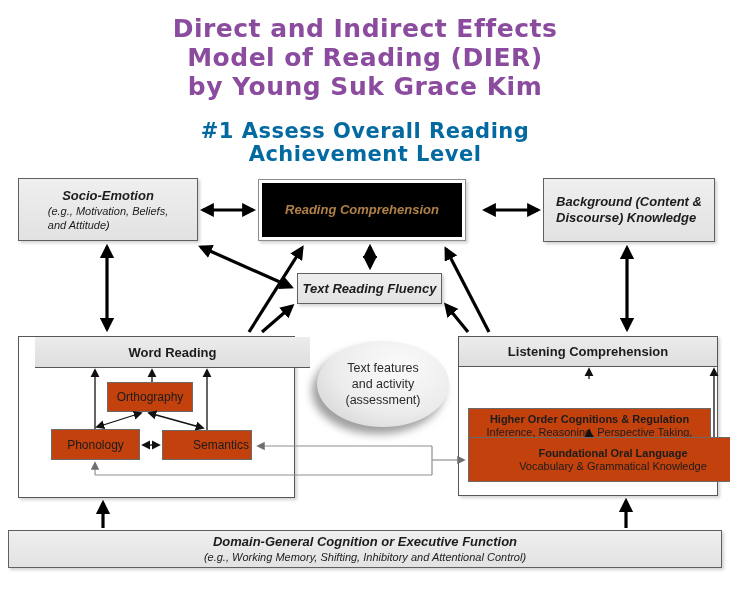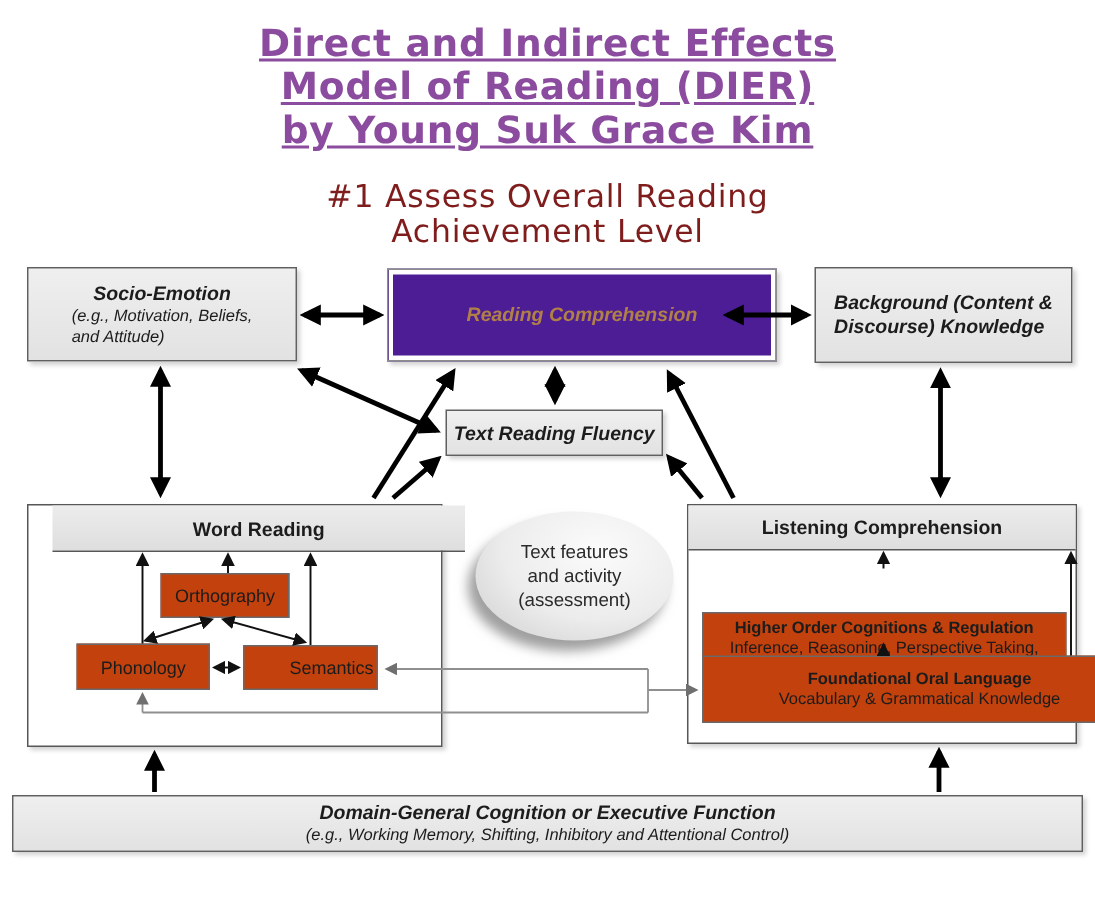--- a/index.html
+++ b/index.html
@@ -5,39 +5,39 @@
   html,body{margin:0;padding:0;background:#ffffff;}
   #canvas{
     position:relative;width:730px;height:612px;background:#ffffff;overflow:hidden;
     font-family:"Liberation Sans",sans-serif;color:#1c1c1c;
   }
   .pre{white-space:pre-line;}
   
   #title{
     position:absolute;left:0;top:14px;width:730px;text-align:center;
     font-family:"DejaVu Sans",sans-serif;font-weight:bold;
-    font-size:25px;line-height:29px;color:#8b4b9e;letter-spacing:.5px;text-decoration:underline;
+    font-size:25px;line-height:29px;color:#8b4b9e;letter-spacing:.5px;
   }
   #annotation{
     position:absolute;left:0;top:120px;width:730px;text-align:center;
-    font-family:"DejaVu Sans",sans-serif;font-weight:normal;
-    font-size:21px;line-height:23px;color:#7f1d1d;letter-spacing:.5px;
+    font-family:"DejaVu Sans",sans-serif;font-weight:bold;
+    font-size:21px;line-height:23px;color:#0369a1;letter-spacing:.5px;
   }
   
   .box{
     position:absolute;box-sizing:border-box;border:1.5px solid #606060;
     background:linear-gradient(#efefef,#e2e2e2);
     display:flex;flex-direction:column;align-items:center;justify-content:center;
     text-align:left;box-shadow:2px 2px 3px rgba(0,0,0,0.18);font-style:italic;
   }
   .box .t{font-weight:bold;font-size:13px;line-height:16px;}
   .box .s{font-size:11px;line-height:14px;}
   #rc-box{
-    left:258px;top:179px;width:260px;height:62px;
-    background:#4c1d95;box-shadow:inset 0 0 0 3px #ffffff,2px 2px 3px rgba(0,0,0,0.18);
+    left:258px;top:179px;width:208px;height:62px;
+    background:#000000;box-shadow:inset 0 0 0 3px #ffffff,2px 2px 3px rgba(0,0,0,0.18);
     border-color:#8c8c8c;
   }
   #rc-box .t{color:#b08048;}
   #se-box{left:18px;top:178px;width:180px;height:63px;}
   #bg-box{left:543px;top:178px;width:172px;height:64px;}
   #trf-box{left:297px;top:273px;width:145px;height:31px;}
   
   .container{
     position:absolute;box-sizing:border-box;border:1.5px solid #575757;background:#ffffff;
     box-shadow:2px 2px 3px rgba(0,0,0,0.18);

